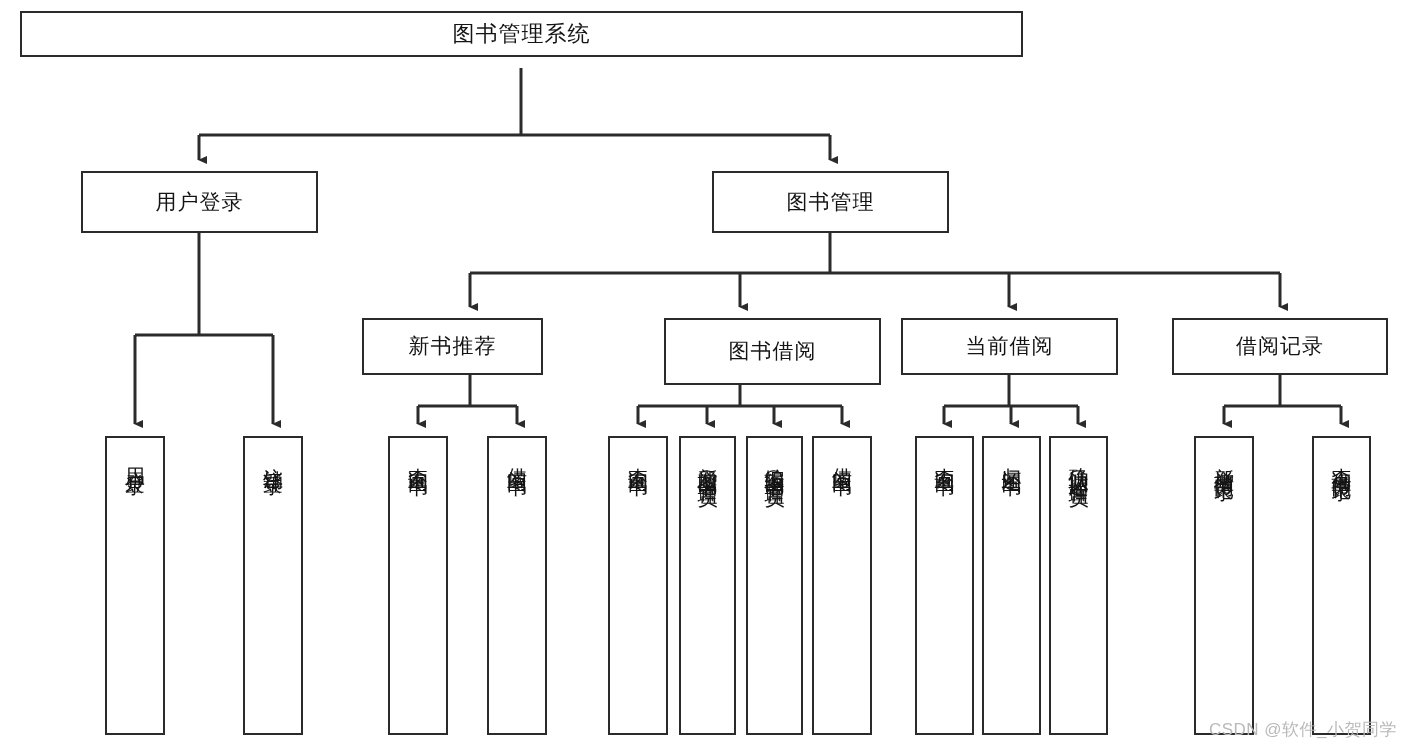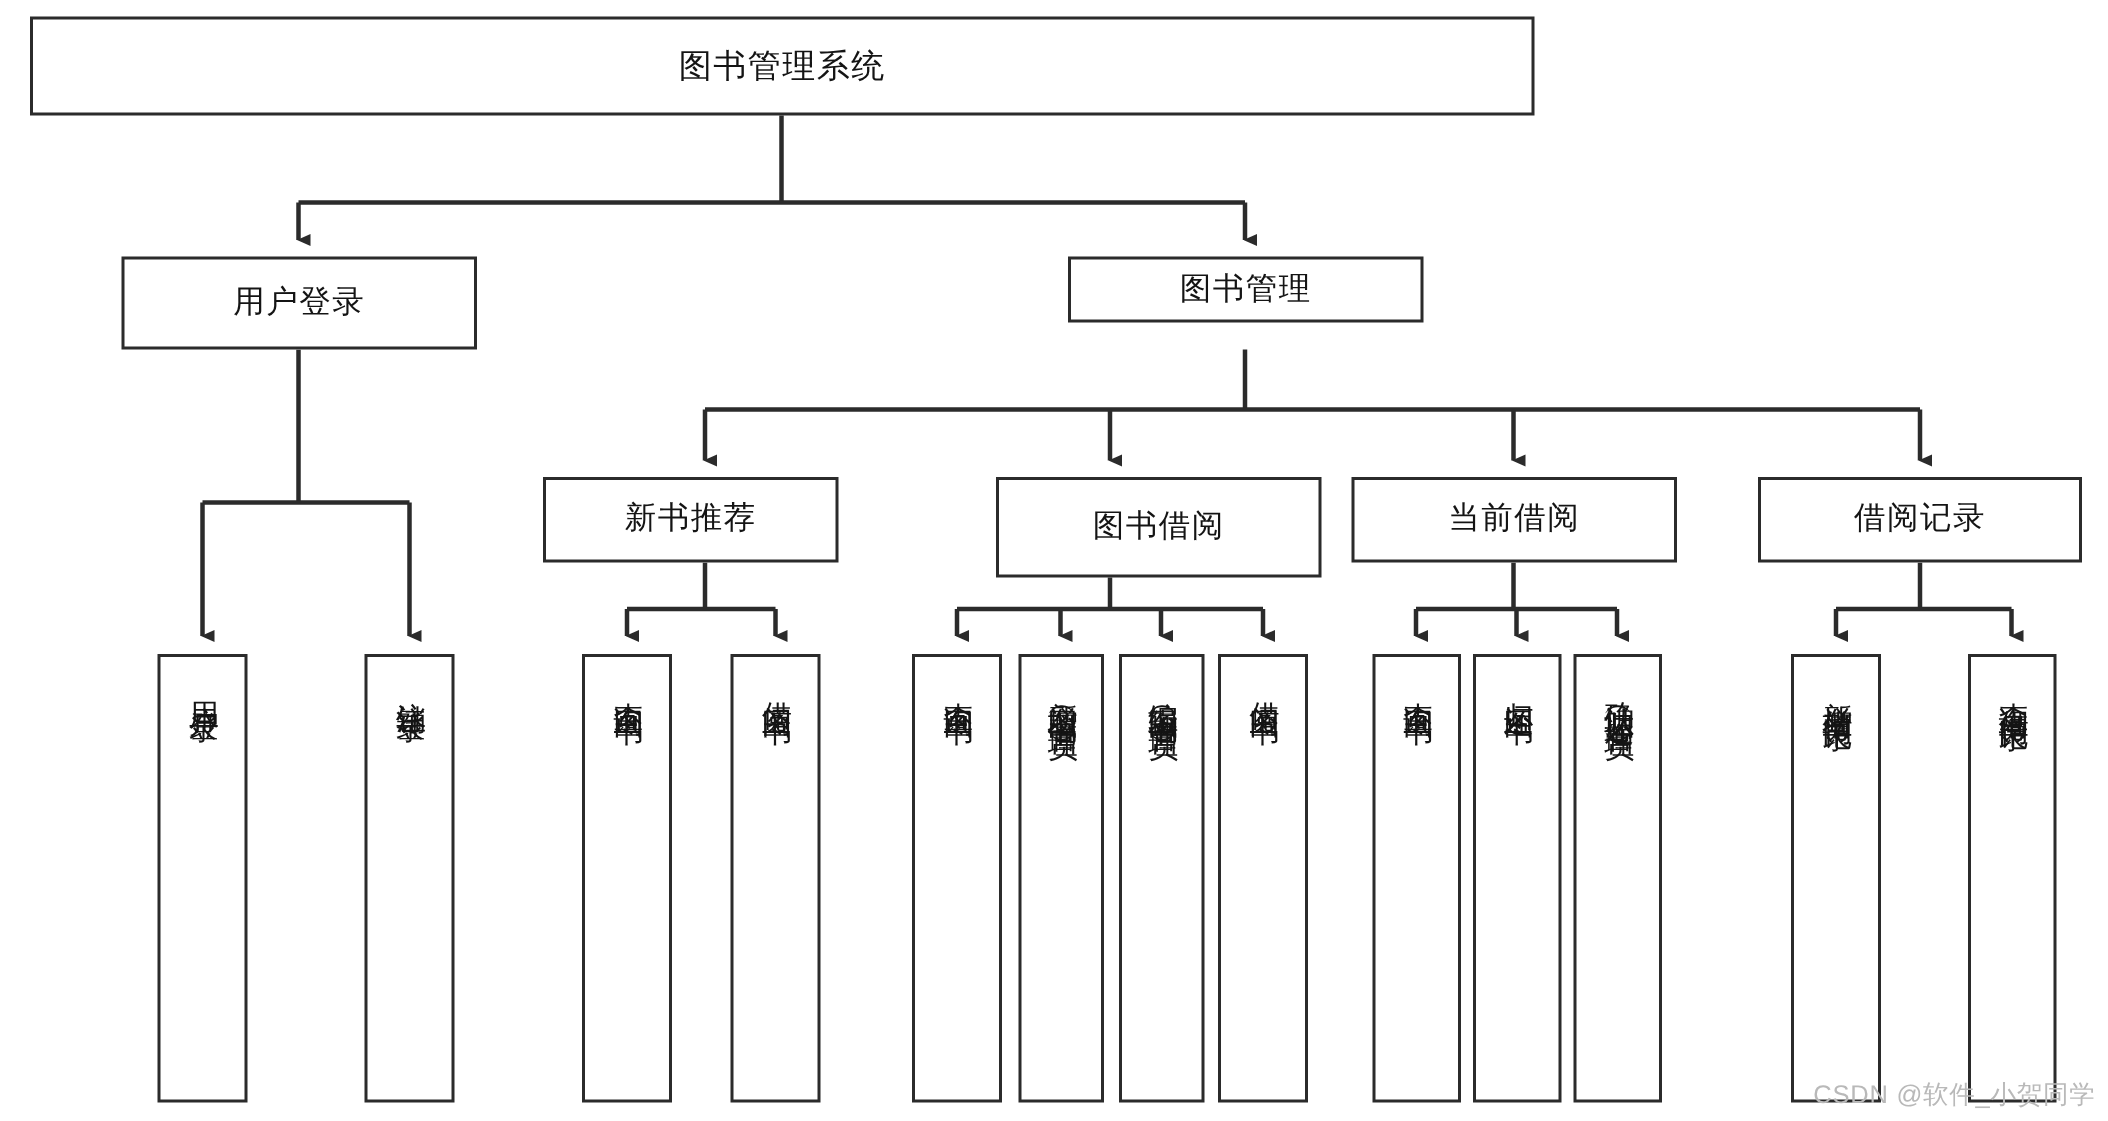--- a/index.html
+++ b/index.html
@@ -120,32 +120,32 @@
       <path d="M1011,406 L1011,424" marker-end="url(#arrowhead)"></path>
       <path d="M1078,406 L1078,424" marker-end="url(#arrowhead)"></path>
 
       <path d="M1280,375 L1280,406"></path>
       <path d="M1224,406 L1341,406"></path>
       <path d="M1224,406 L1224,424" marker-end="url(#arrowhead)"></path>
       <path d="M1341,406 L1341,424" marker-end="url(#arrowhead)"></path>
     </g>
   </svg>
 
-  <div class="node root" id="node-root" style="left: 20px; top: 11px; width: 1003px; height: 66px;">
+  <div class="node root" id="node-root" style="left: 20px; top: 11px; width: 1003px; height: 46px;">
     <span class="node-label">图书管理系统</span>
   </div>
 
   <div class="node level2" id="node-user-login" style="left: 81px; top: 171px; width: 237px; height: 62px;">
     <span class="node-label">用户登录</span>
   </div>
-  <div class="node level2" id="node-book-manage" style="left: 712px; top: 171px; width: 237px; height: 44px;">
+  <div class="node level2" id="node-book-manage" style="left: 712px; top: 171px; width: 237px; height: 62px;">
     <span class="node-label">图书管理</span>
   </div>
 
-  <div class="node level3" id="node-new-book-recommend" style="left: 362px; top: 318px; width: 197px; height: 57px;">
+  <div class="node level3" id="node-new-book-recommend" style="left: 362px; top: 318px; width: 181px; height: 57px;">
     <span class="node-label">新书推荐</span>
   </div>
   <div class="node level3" id="node-book-borrow" style="left: 664px; top: 318px; width: 217px; height: 67px;">
     <span class="node-label">图书借阅</span>
   </div>
   <div class="node level3" id="node-borrow-record" style="left: 1172px; top: 318px; width: 216px; height: 57px;">
     <span class="node-label">借阅记录</span>
   </div>
   <div class="node level3" id="node-current-borrow" style="left: 901px; top: 318px; width: 217px; height: 57px;">
     <span class="node-label">当前借阅</span>

